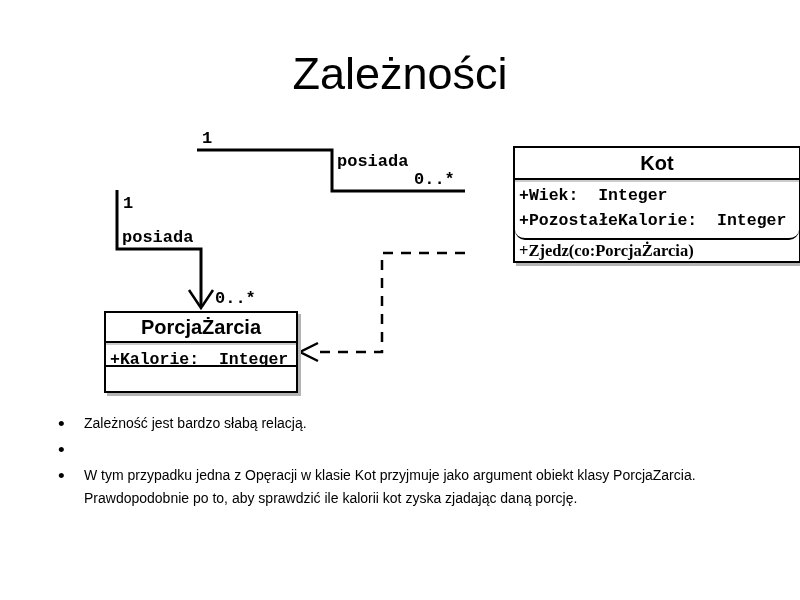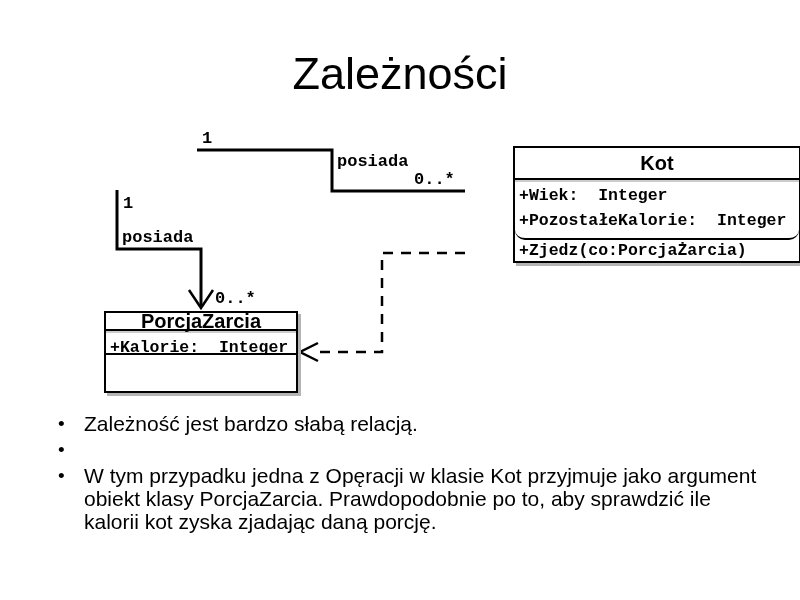--- a/index.html
+++ b/index.html
@@ -20,49 +20,49 @@
     display:flex;align-items:center;justify-content:center;
     font-weight:bold;font-size:20px;border-bottom:2px solid #000;
     box-shadow:0 2px 0 #cccccc;box-sizing:border-box;
   }
   .uml-attrs{
     border-bottom:2px solid #000;box-sizing:border-box;
     font-family:"Liberation Mono",monospace;font-weight:bold;font-size:16.5px;
     padding:4px 0 0 4px;line-height:25px;white-space:pre;
   }
   .uml-ops{
-    box-sizing:border-box;font-family:Liberation Mono, monospace;font-weight:bold;
+    box-sizing:border-box;font-family:Liberation Serif, serif;font-weight:bold;
     font-size:16.5px;padding:1px 0 0 4px;line-height:20px;white-space:pre;
   }
   .box-czlowiek{left:34px;top:104px;width:163px;height:86px;}
   .box-czlowiek .uml-name{height:33px;}
   .box-czlowiek .uml-attrs{height:42px;}
   .box-czlowiek .uml-ops{height:7px;}
   .box-kot{left:465px;top:146px;width:288px;height:117px;margin-left:48px;}
   .box-kot .uml-name{height:32px;}
   .box-kot .uml-attrs{height:60px;padding-top:3px;border-radius:10px;}
   .box-kot .uml-ops{height:21px;}
   .box-porcja{left:104px;top:311px;width:194px;height:82px;}
-  .box-porcja .uml-name{height:18px;}
+  .box-porcja .uml-name{height:30px;}
   .box-porcja .uml-attrs{height:24px;}
   .box-porcja .uml-ops{height:8px;}
   
   .edge-label{
     position:absolute;font-family:"Liberation Mono",monospace;font-weight:bold;
     font-size:17px;color:#000;white-space:pre;line-height:17px;
   }
   .connector-layer{position:absolute;left:0;top:0;pointer-events:none;}
   
   .bullets{position:absolute;left:52px;top:412px;width:712px;}
   .bullet-item{display:flex;margin-bottom:3px;}
   .bullet-glyph{
     width:32px;flex:0 0 32px;font-size:19px;line-height:23px;text-align:left;
     padding-left:6px;box-sizing:border-box;
   }
-  .bullet-text{font-size:21px;line-height:23px;max-width:674px;}
+  .bullet-text{font-size:14px;line-height:23px;max-width:674px;}
 </style>
 </head>
 <body>
 
 <div class="slide">
 
   <div class="slide-title">Zależności</div>
 
   <svg class="connector-layer" width="800" height="600">
 

